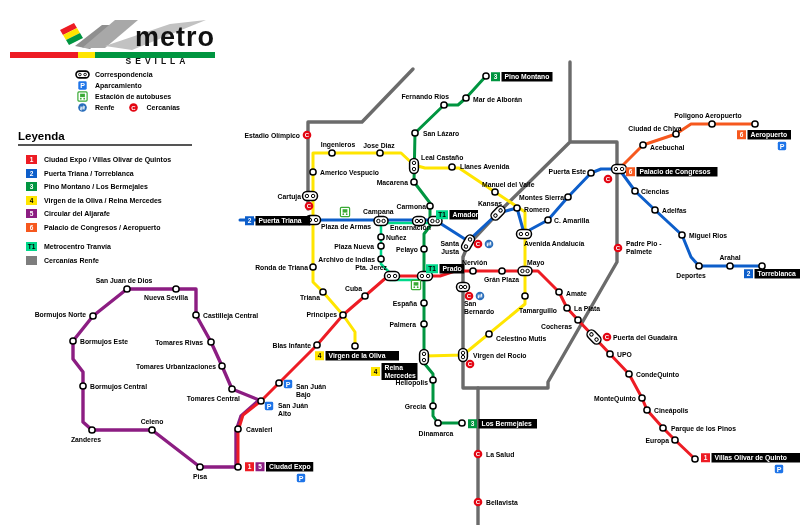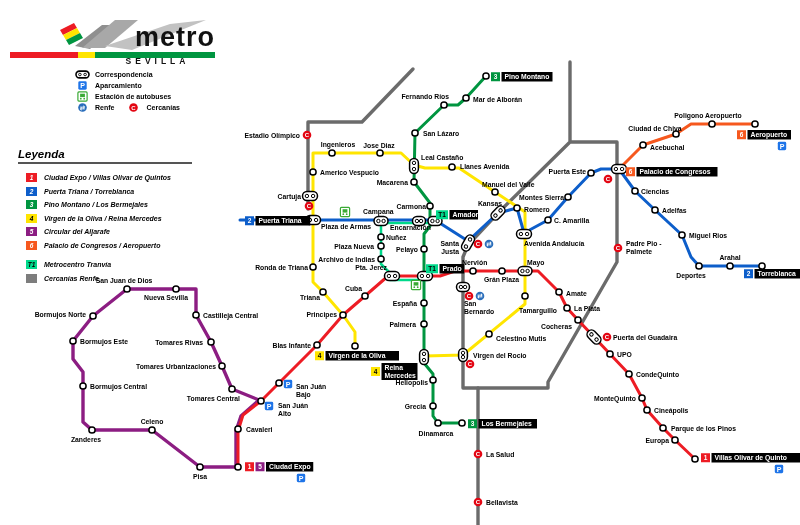--- a/index.html
+++ b/index.html
@@ -15,21 +15,21 @@
       font-size:8.5px;font-weight:bold;color:#111;letter-spacing:4px;}
   #stripe{position:absolute;left:10px;top:40px;height:6px;display:flex;}
   #stripe div{height:6px;}
   
   #mini-key{position:absolute;left:75px;top:57px;}
   .krow{display:flex;align-items:center;height:10px;margin-bottom:1px;}
   .krow svg{margin-right:5px;}
   .kpair{display:flex;align-items:center;margin-right:12px;}
   .klabel{font-size:7px;font-weight:bold;color:#000;white-space:nowrap;}
   
-  #leyenda{position:absolute;left:18px;top:136px;width:210px;font-style:italic;}
+  #leyenda{position:absolute;left:18px;top:118px;width:210px;}
   #leyenda-title{font-size:11.5px;font-weight:bold;color:#000;}
   #leyenda-rule{height:2px;background:#555;margin:2px 0 7px 0;width:174px;}
   .lrow{display:flex;align-items:center;height:13.5px;}
   .lrow.gap{margin-top:6px;}
   .lbadge{display:inline-block;min-width:9px;height:9px;padding:0 1px;margin:0 7px 0 8px;
       font-size:6.5px;font-weight:bold;text-align:center;line-height:9.5px;}
   .ltext{font-size:7px;font-weight:bold;color:#000;white-space:nowrap;}
 </style>
 </head>
 <body>

